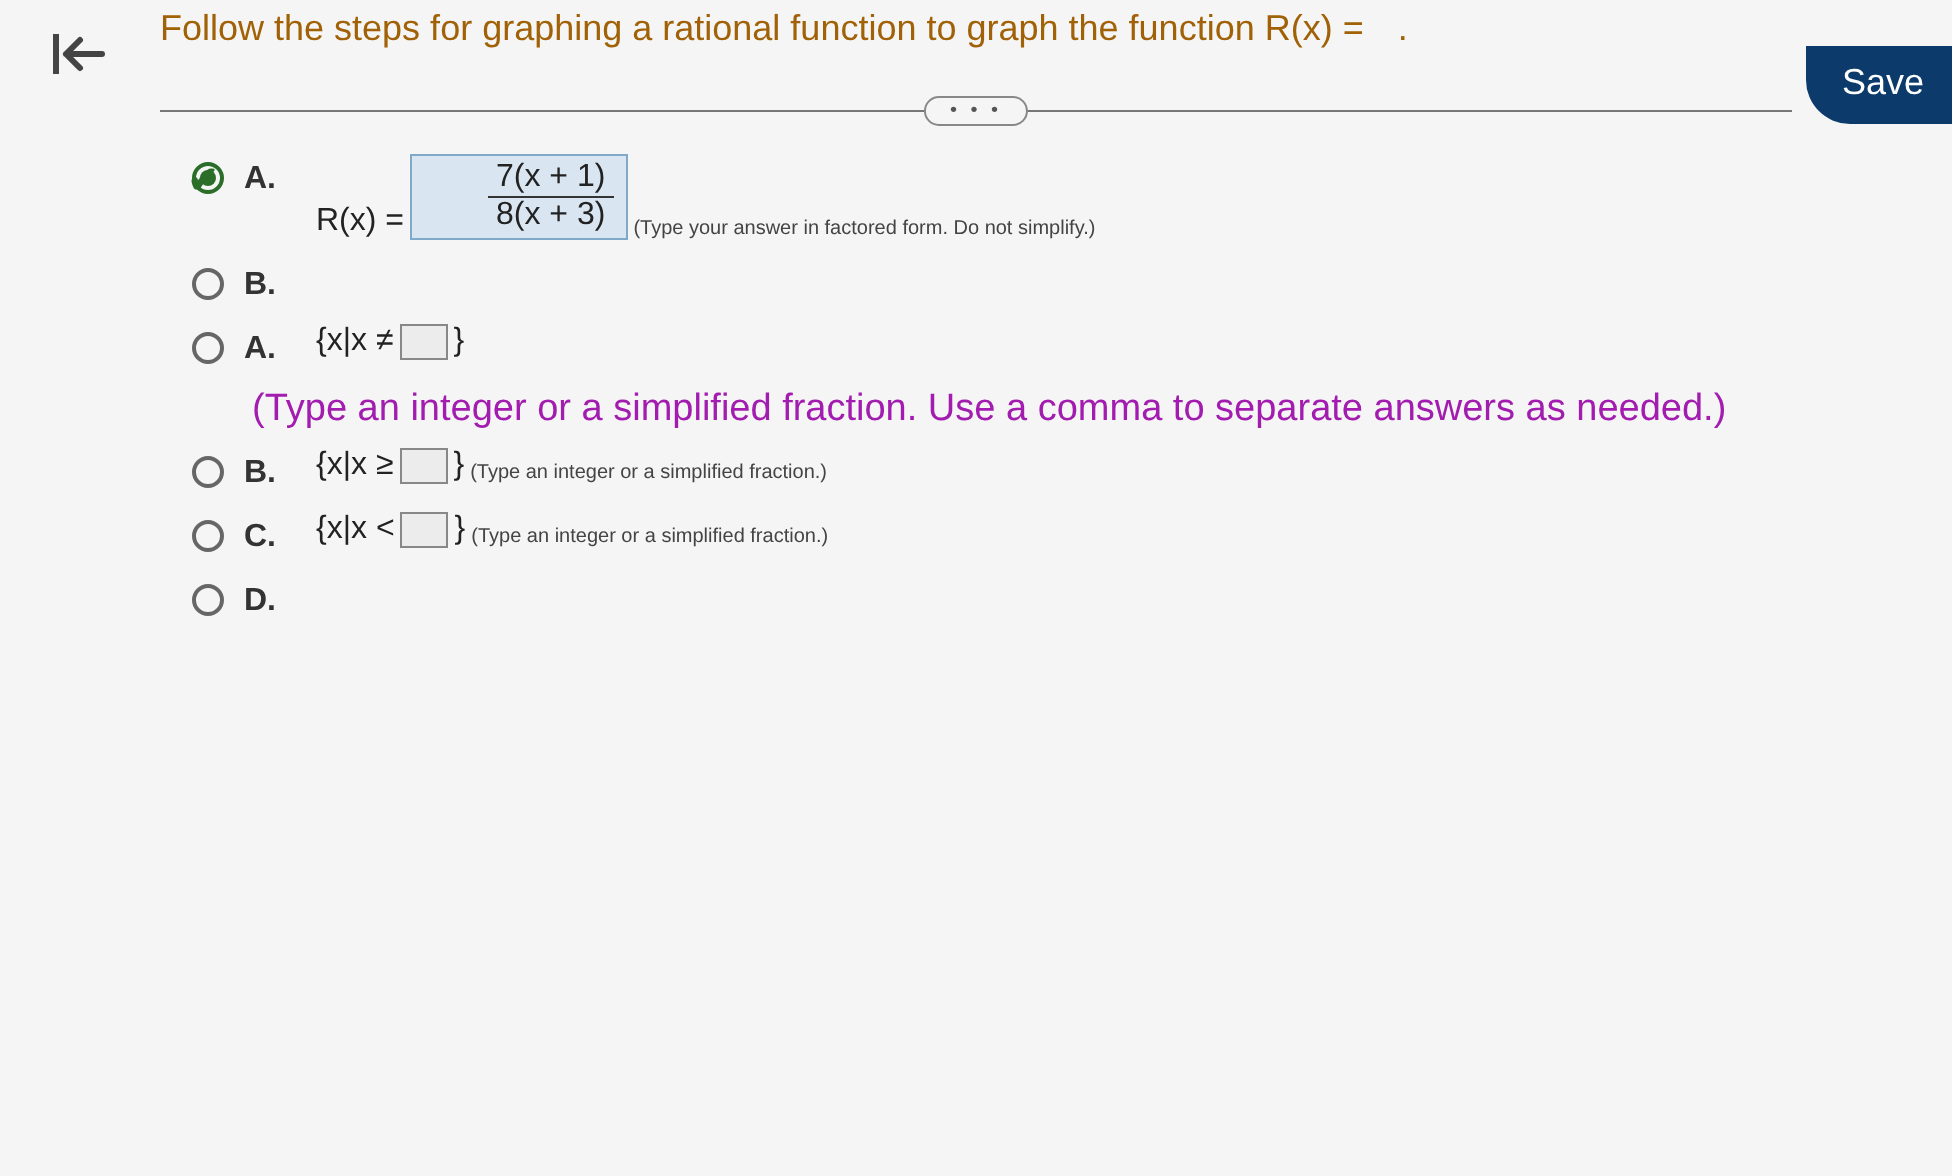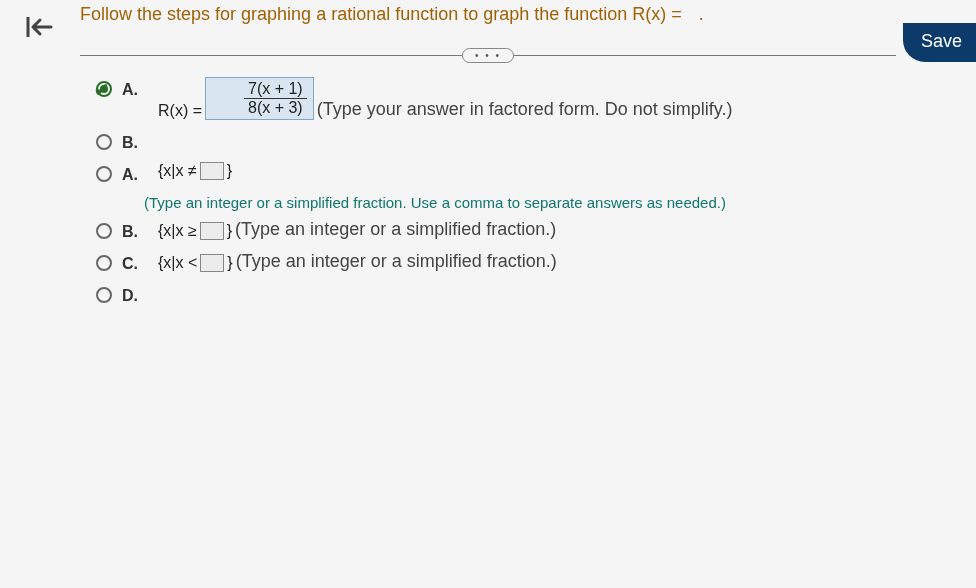--- a/index.html
+++ b/index.html
@@ -147,44 +147,44 @@
     .inline-frac .num { display:block; border-bottom: 1px solid #333; padding: 0 4px; font-size:16px;}
     .inline-frac .den { display:block; padding: 0 4px; font-size:16px;}
     .answer-box {
       background: #d9e6f2;
       border: 1px solid #7fa8c9;
       padding: 2px 6px;
       display: inline-block;
     }
     .hint {
       color: #444;
-      font-size: 18px;
+      font-size: 10px;
     }
     .question2 {
       font-size: 17px;
       margin: 14px 0 14px 0;
       line-height: 1.35;
     }
     .cursor-arrow {
       display: inline-block;
       transform: translateY(4px);
       color: #000;
     }
     .setbox {
       display: inline-block;
       border: 1px solid #888;
       background: #ececec;
       width: 24px;
       height: 18px;
       vertical-align: middle;
     }
     .sub-hint {
-      font-size: 15px;
-      color: #0f766e;
-      margin-left: 64px;
+      font-size: 19px;
+      color: #a21caf;
+      margin-left: 46px;
       margin-top: 2px;
       margin-bottom: 8px;
     }
     .indent-choice {
       padding-left: 16px;
     }
   </style>
 </head>
 <body>
 

